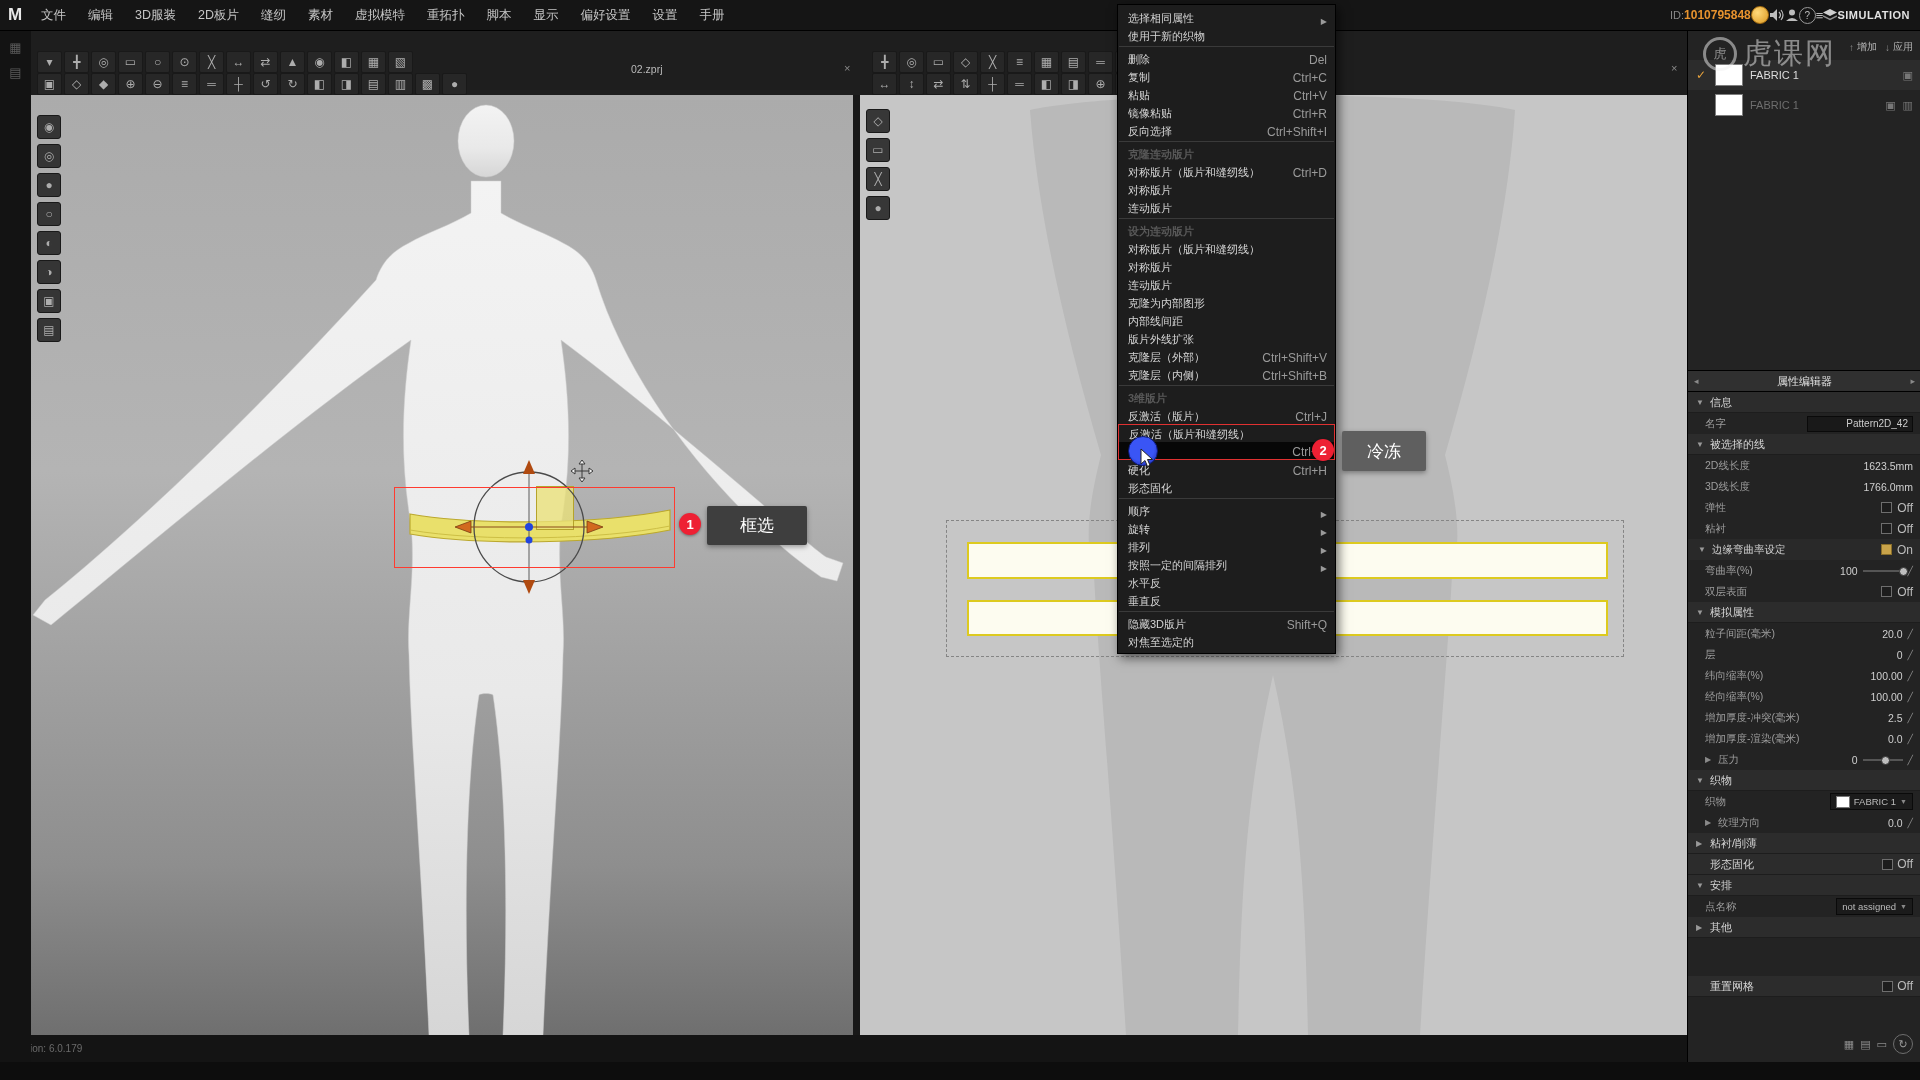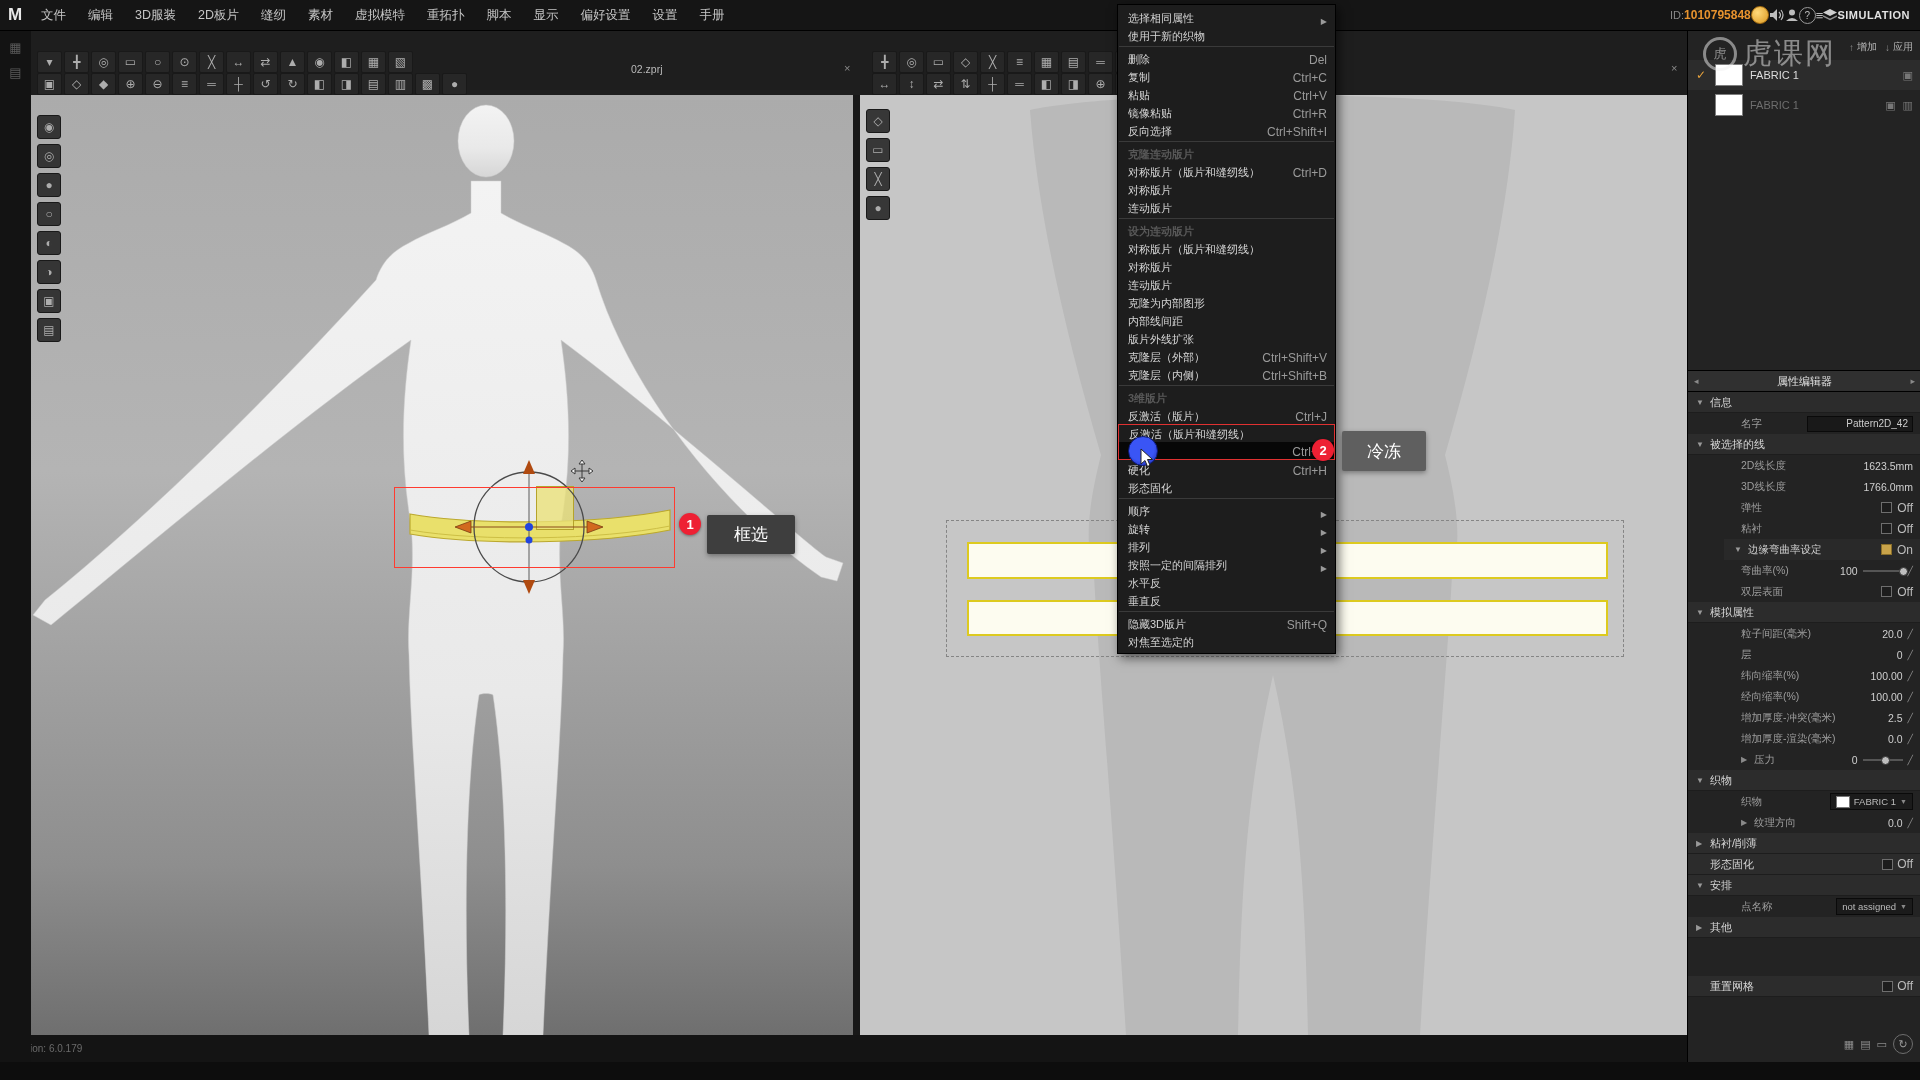--- a/index.html
+++ b/index.html
@@ -63,21 +63,21 @@
   .fabric-row .mini{color:#777;font-size:11px;}
   .fabric-row.dim .fabric-name{color:#6e6e6e;}
   .ob-space{height:250px;}
   .pe-header{height:20px;background:#303030;border-top:1px solid #000;border-bottom:1px solid #000;
              display:flex;align-items:center;justify-content:center;font-size:11px;color:#e0e0e0;position:relative;}
   .pe-header .hico{position:absolute;font-size:9px;color:#8a8a8a;}
   .pe-sec{height:20px;background:#2c2c2c;display:flex;align-items:center;padding:0 8px;gap:5px;border-bottom:1px solid #1d1d1d;}
   .pe-tri{font-size:8px;color:#999;width:9px;}
   .pe-sec-title{font-size:11px;color:#d6d6d6;flex:1;}
   .pe-sec-right{display:flex;align-items:center;gap:4px;font-size:10px;color:#bbb;}
-  .pe-row{height:21px;display:flex;align-items:center;padding:0 8px 0 17px;gap:5px;margin-left:36px;}
+  .pe-row{height:21px;display:flex;align-items:center;padding:0 8px 0 17px;gap:5px;}
   .pe-row.sub{background:#292929;padding-left:10px;}
   .pe-label{flex:1;font-size:10.5px;color:#9d9d9d;white-space:nowrap;overflow:hidden;}
   .pe-row.sub .pe-label{color:#cfcfcf;}
   .pe-text,.pe-num{font-size:10.5px;color:#cfcfcf;}
   .pencil{font-size:9px;color:#8a8a8a;}
   .cb{width:9px;height:9px;border:1px solid #6e6e6e;background:#1d1d1d;display:inline-block;}
   .cb.on{background:#caa44a;border-color:#8a6f2a;}
   .cb-txt{font-size:12px;color:#bbb;}
   .pe-input{width:96px;height:14px;background:#191919;border:1px solid #0a0a0a;font-size:10px;color:#ccc;
             display:flex;align-items:center;justify-content:flex-end;padding:0 4px;}
@@ -304,21 +304,21 @@
         <div class="tool-btn">◎</div>
         <div class="tool-btn">●</div>
         <div class="tool-btn">○</div>
         <div class="tool-btn">◐</div>
         <div class="tool-btn">◑</div>
         <div class="tool-btn">▣</div>
         <div class="tool-btn">▤</div>
       </div>
 
     <div class="anno-circle" style="left:648px;top:418px;">1</div>
-    <div class="anno-box" style="left:676px;top:420px;width:88px;height:39px;">框选</div>
+    <div class="anno-box" style="left:676px;top:411px;width:100px;height:39px;">框选</div>
   </div>
 
   <div class="divider"></div>
 
   <div class="viewport2d">
     <svg width="827" height="940" viewBox="0 0 827 940" style="position:absolute;left:0;top:0;">
       <path fill="#b9b9b9" d="
         M 170 15
         C 260 -5 565 -5 655 15
         C 648 120 620 240 585 360

